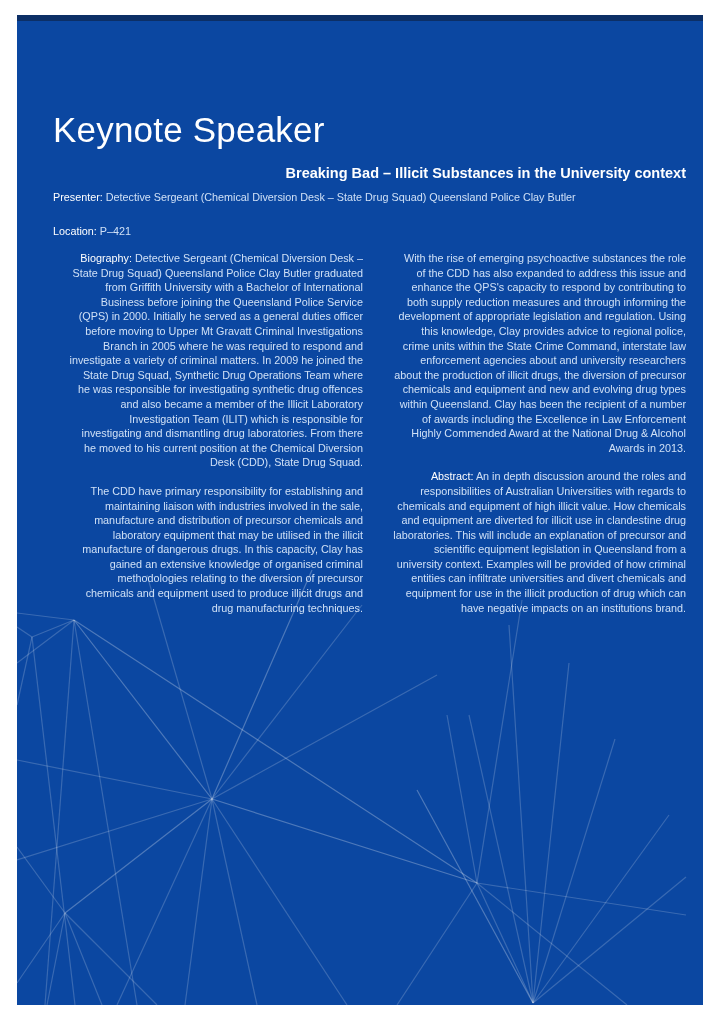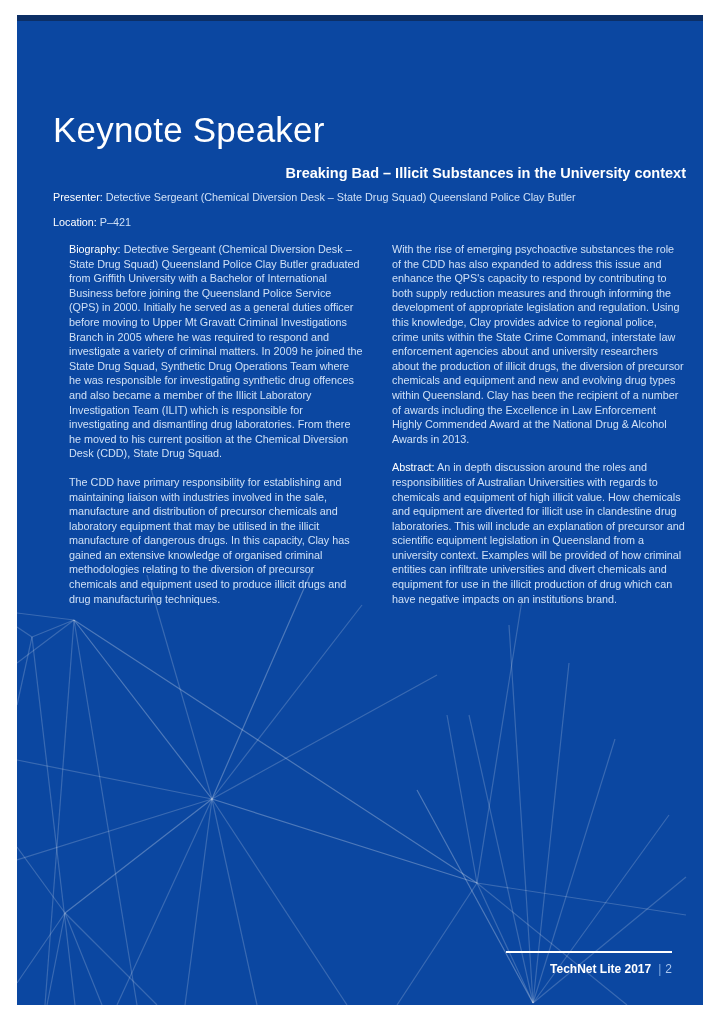--- a/index.html
+++ b/index.html
@@ -63,37 +63,37 @@
     line-height: 18px;
     color: #ffffff;
     text-align: right;
   }
   .meta-line {
     margin: 9px 0 0 0;
     font-size: 10.8px;
     line-height: 13px;
     color: #cfe0f6;
   }
-  .meta-line + .meta-line { margin-top: 12px; }
+  .meta-line + .meta-line { margin-top: 21px; }
   .meta-line strong, .body-col strong {
     color: #ffffff;
     font-weight: 400;
   }
   .columns {
     display: flex;
     gap: 13px;
     margin-top: 4px;
   }
   .body-col {
     width: 310px;
     font-size: 10.8px;
     line-height: 14.6px;
     color: #cfe0f6;
   }
-  .body-col p { margin: 9px 0 0 16px; }
+  .body-col p { margin: 9px 0 0 16px; text-align: right; }
   .body-col p + p { margin-top: 14px; }
   .footer {
     position: absolute;
     right: 31px;
     top: 936px;
     width: 166px;
     text-align: right;
     z-index: 1;
   }
   .footer-rule {
@@ -176,20 +176,14 @@
           <p><strong>Biography:</strong> <span>Detective Sergeant (Chemical Diversion Desk – State Drug Squad) Queensland Police Clay Butler graduated from Griffith University with a Bachelor of International Business before joining the Queensland Police Service (QPS) in 2000. Initially he served as a general duties officer before moving to Upper Mt Gravatt Criminal Investigations Branch in 2005 where he was required to respond and investigate a variety of criminal matters. In 2009 he joined the State Drug Squad, Synthetic Drug Operations Team where he was responsible for investigating synthetic drug offences and also became a member of the Illicit Laboratory Investigation Team (ILIT) which is responsible for investigating and dismantling drug laboratories. From there he moved to his current position at the Chemical Diversion Desk (CDD), State Drug Squad.</span></p>
           <p>The CDD have primary responsibility for establishing and maintaining liaison with industries involved in the sale, manufacture and distribution of precursor chemicals and laboratory equipment that may be utilised in the illicit manufacture of dangerous drugs. In this capacity, Clay has gained an extensive knowledge of organised criminal methodologies relating to the diversion of precursor chemicals and equipment used to produce illicit drugs and drug manufacturing techniques.</p>
         </div>
         <div class="body-col">
           <p>With the rise of emerging psychoactive substances the role of the CDD has also expanded to address this issue and enhance the QPS's capacity to respond by contributing to both supply reduction measures and through informing the development of appropriate legislation and regulation. Using this knowledge, Clay provides advice to regional police, crime units within the State Crime Command, interstate law enforcement agencies about and university researchers about the production of illicit drugs, the diversion of precursor chemicals and equipment and new and evolving drug types within Queensland. Clay has been the recipient of a number of awards including the Excellence in Law Enforcement Highly Commended Award at the National Drug &amp; Alcohol Awards in 2013.</p>
           <p><strong>Abstract:</strong> <span>An in depth discussion around the roles and responsibilities of Australian Universities with regards to chemicals and equipment of high illicit value. How chemicals and equipment are diverted for illicit use in clandestine drug laboratories. This will include an explanation of precursor and scientific equipment legislation in Queensland from a university context. Examples will be provided of how criminal entities can infiltrate universities and divert chemicals and equipment for use in the illicit production of drug which can have negative impacts on an institutions brand.</span></p>
         </div>
       </div>
     </div>
 
-    <div class="footer">
-      <div class="footer-rule"></div>
-      <div class="footer-text">
-        <span class="event">TechNet Lite 2017</span><span class="divider">|</span><span class="pagenum">2</span>
-      </div>
-    </div>
   </div>
 </div>
 
 </body></html>

